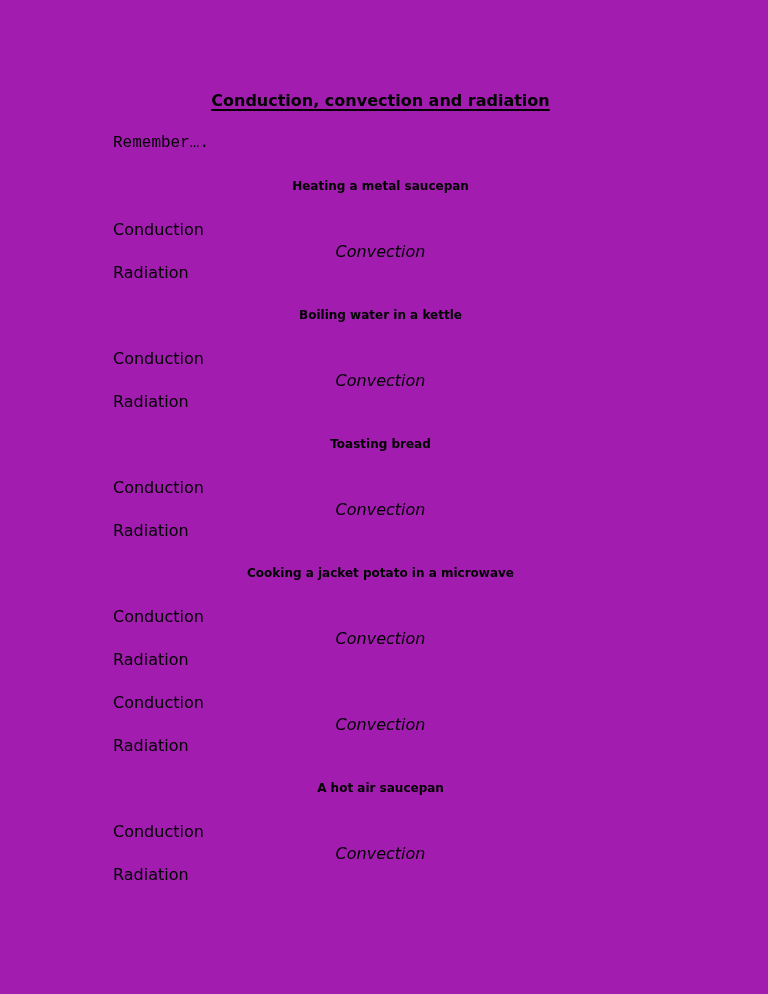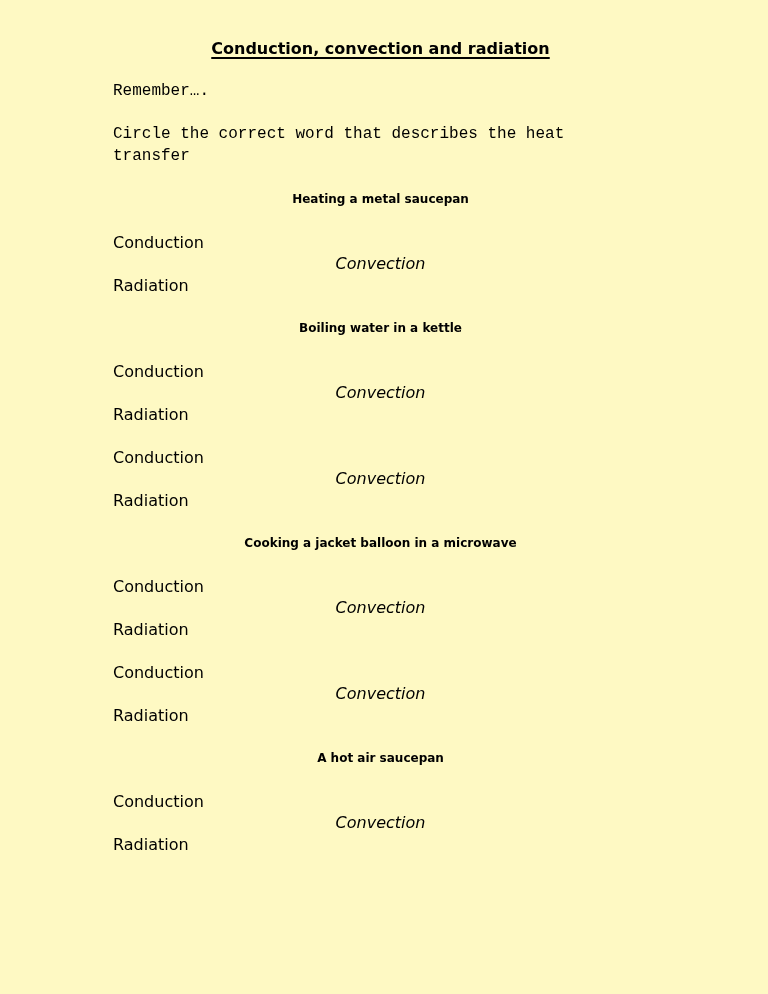--- a/index.html
+++ b/index.html
@@ -1,22 +1,22 @@
 <!DOCTYPE html>
 <html><head>
 <meta charset="utf-8">
 <style>
   html, body { margin: 0; padding: 0; background: #ffffff; }
   .page {
     position: relative;
     width: 768px;
     height: 994px;
-    background: #fef9c3;
+    background: #a21caf;
     box-sizing: border-box;
-    padding: 38px 120px 0 113px;
+    padding: 90px 120px 0 113px;
     font-family: "DejaVu Sans", sans-serif;
     font-size: 16px;
     line-height: 21.5px;
     color: #000000;
     overflow: hidden;
   }
   .title {
     margin: 0 0 21.5px 0;
     font-size: 16px;
     font-weight: bold;
@@ -47,50 +47,50 @@
 </head>
 <body>
 
 <div class="page">
 
   <h1 class="title">Conduction, convection and radiation</h1>
 
   <p class="line">Remember….</p>
 
 
-  <p class="line">Circle the correct word that describes the heat transfer</p>
 
   <section>
     <h2 class="q-heading">Heating a metal saucepan</h2>
     <div class="options-row">
       <span class="opt left">Conduction</span>
       <span class="opt center">Convection</span>
       <span class="opt right">Radiation</span>
     </div>
   </section>
 
   <section>
     <h2 class="q-heading">Boiling water in a kettle</h2>
     <div class="options-row">
       <span class="opt left">Conduction</span>
       <span class="opt center">Convection</span>
       <span class="opt right">Radiation</span>
     </div>
   </section>
 
   <section>
+    <h2 class="q-heading">Toasting bread</h2>
     <div class="options-row">
       <span class="opt left">Conduction</span>
       <span class="opt center">Convection</span>
       <span class="opt right">Radiation</span>
     </div>
   </section>
 
   <section>
-    <h2 class="q-heading">Cooking a jacket balloon in a microwave</h2>
+    <h2 class="q-heading">Cooking a jacket potato in a microwave</h2>
     <div class="options-row">
       <span class="opt left">Conduction</span>
       <span class="opt center">Convection</span>
       <span class="opt right">Radiation</span>
     </div>
   </section>
 
   <section>
     <div class="options-row">
       <span class="opt left">Conduction</span>

